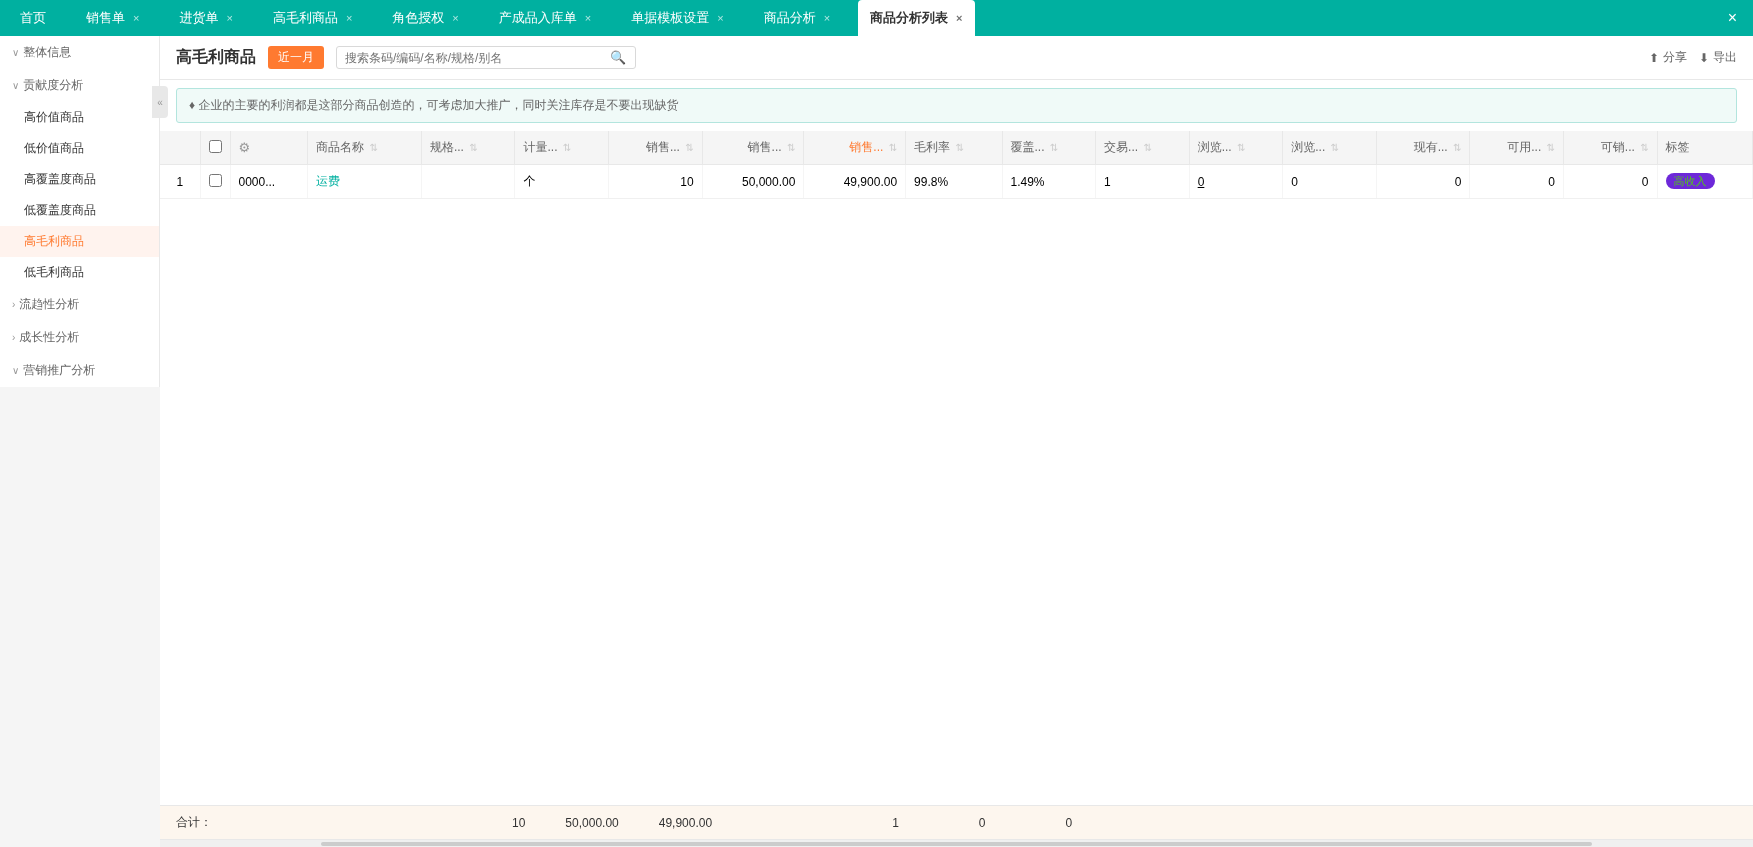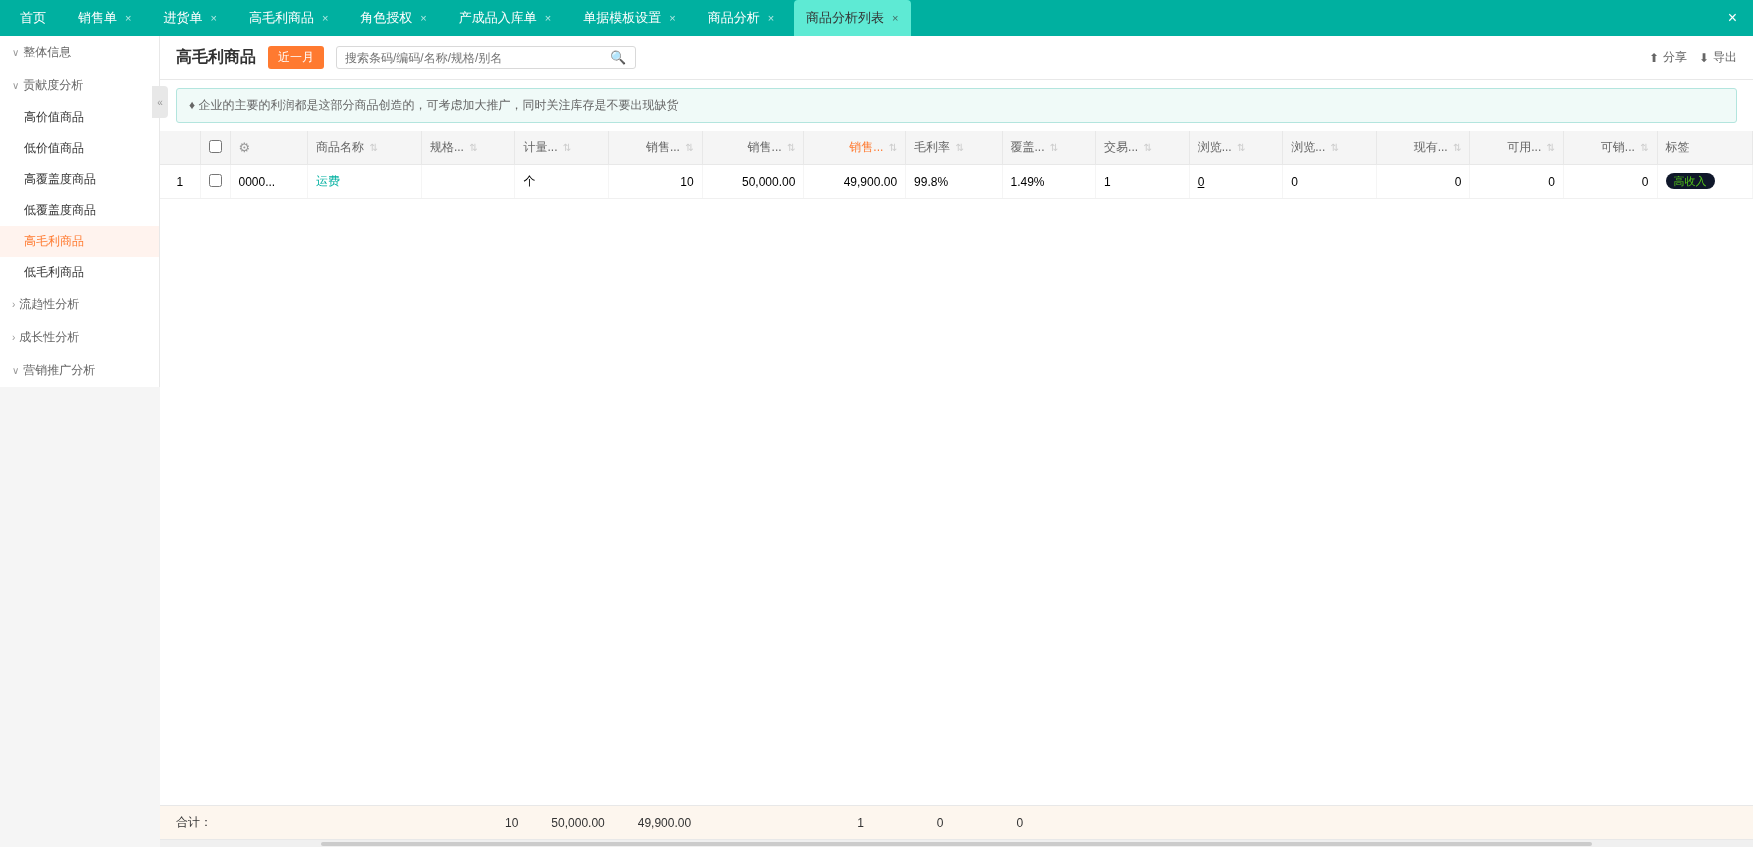--- a/index.html
+++ b/index.html
@@ -6,37 +6,38 @@
     body { font-family: 'Microsoft YaHei', Arial, sans-serif; font-size: 12px; background: #f5f5f5; overflow: hidden; }
 
     
     .top-nav {
       display: flex;
       align-items: center;
       background: #00b0a0;
       height: 36px;
       padding: 12px 8px;
       color: white;
-      gap: 8px;
+      gap: 16px;
     }
     .nav-item {
       display: flex;
       align-items: center;
       padding: 0 12px;
       height: 36px;
       cursor: pointer;
       white-space: nowrap;
       font-size: 13px;
       color: white;
       gap: 4px;
     }
     .nav-item.active {
-      background: #5eead4;
+      background: #ffffff;
       color: #333;
       border-radius: 4px 4px 0 0;
+      font-weight: bold;
     }
     .nav-close {
       font-size: 11px;
       opacity: 0.7;
       cursor: pointer;
       margin-left: 4px;
     }
     .nav-spacer { flex: 1; }
     .nav-close-btn {
       color: white;
@@ -206,39 +207,39 @@
     td {
       padding: 8px 8px;
       border-bottom: 1px solid #f0f0f0;
       border-right: 1px solid #f5f5f5;
       white-space: nowrap;
     }
     .col-index { width: 40px; text-align: center; }
     .col-check { width: 30px; text-align: center; }
     .col-num { text-align: right; }
     .badge-green {
-      background: #0f172a;
+      background: #6d28d9;
       color: #52c41a;
       padding: 2px 8px;
       border-radius: 10px;
       font-size: 11px;
     }
     .sort-icon { color: #ccc; font-size: 10px; margin-left: 2px; }
     .underline { text-decoration: underline; cursor: pointer; }
 
     
     .table-footer {
       background: #fdf6ee;
       border-top: 1px solid #e8e8e8;
       padding: 8px 16px;
       display: flex;
       align-items: center;
       font-size: 12px;
       color: #333;
-      gap: 13px;
+      gap: 20px;
       flex-shrink: 0;
     }
 
     
     .table-container::-webkit-scrollbar { height: 8px; width: 8px; }
     .table-container::-webkit-scrollbar-track { background: #f5f5f5; }
     .table-container::-webkit-scrollbar-thumb { background: #ccc; border-radius: 4px; }
 
     .sidebar::-webkit-scrollbar { width: 4px; }
     .sidebar::-webkit-scrollbar-track { background: #f5f5f5; }

